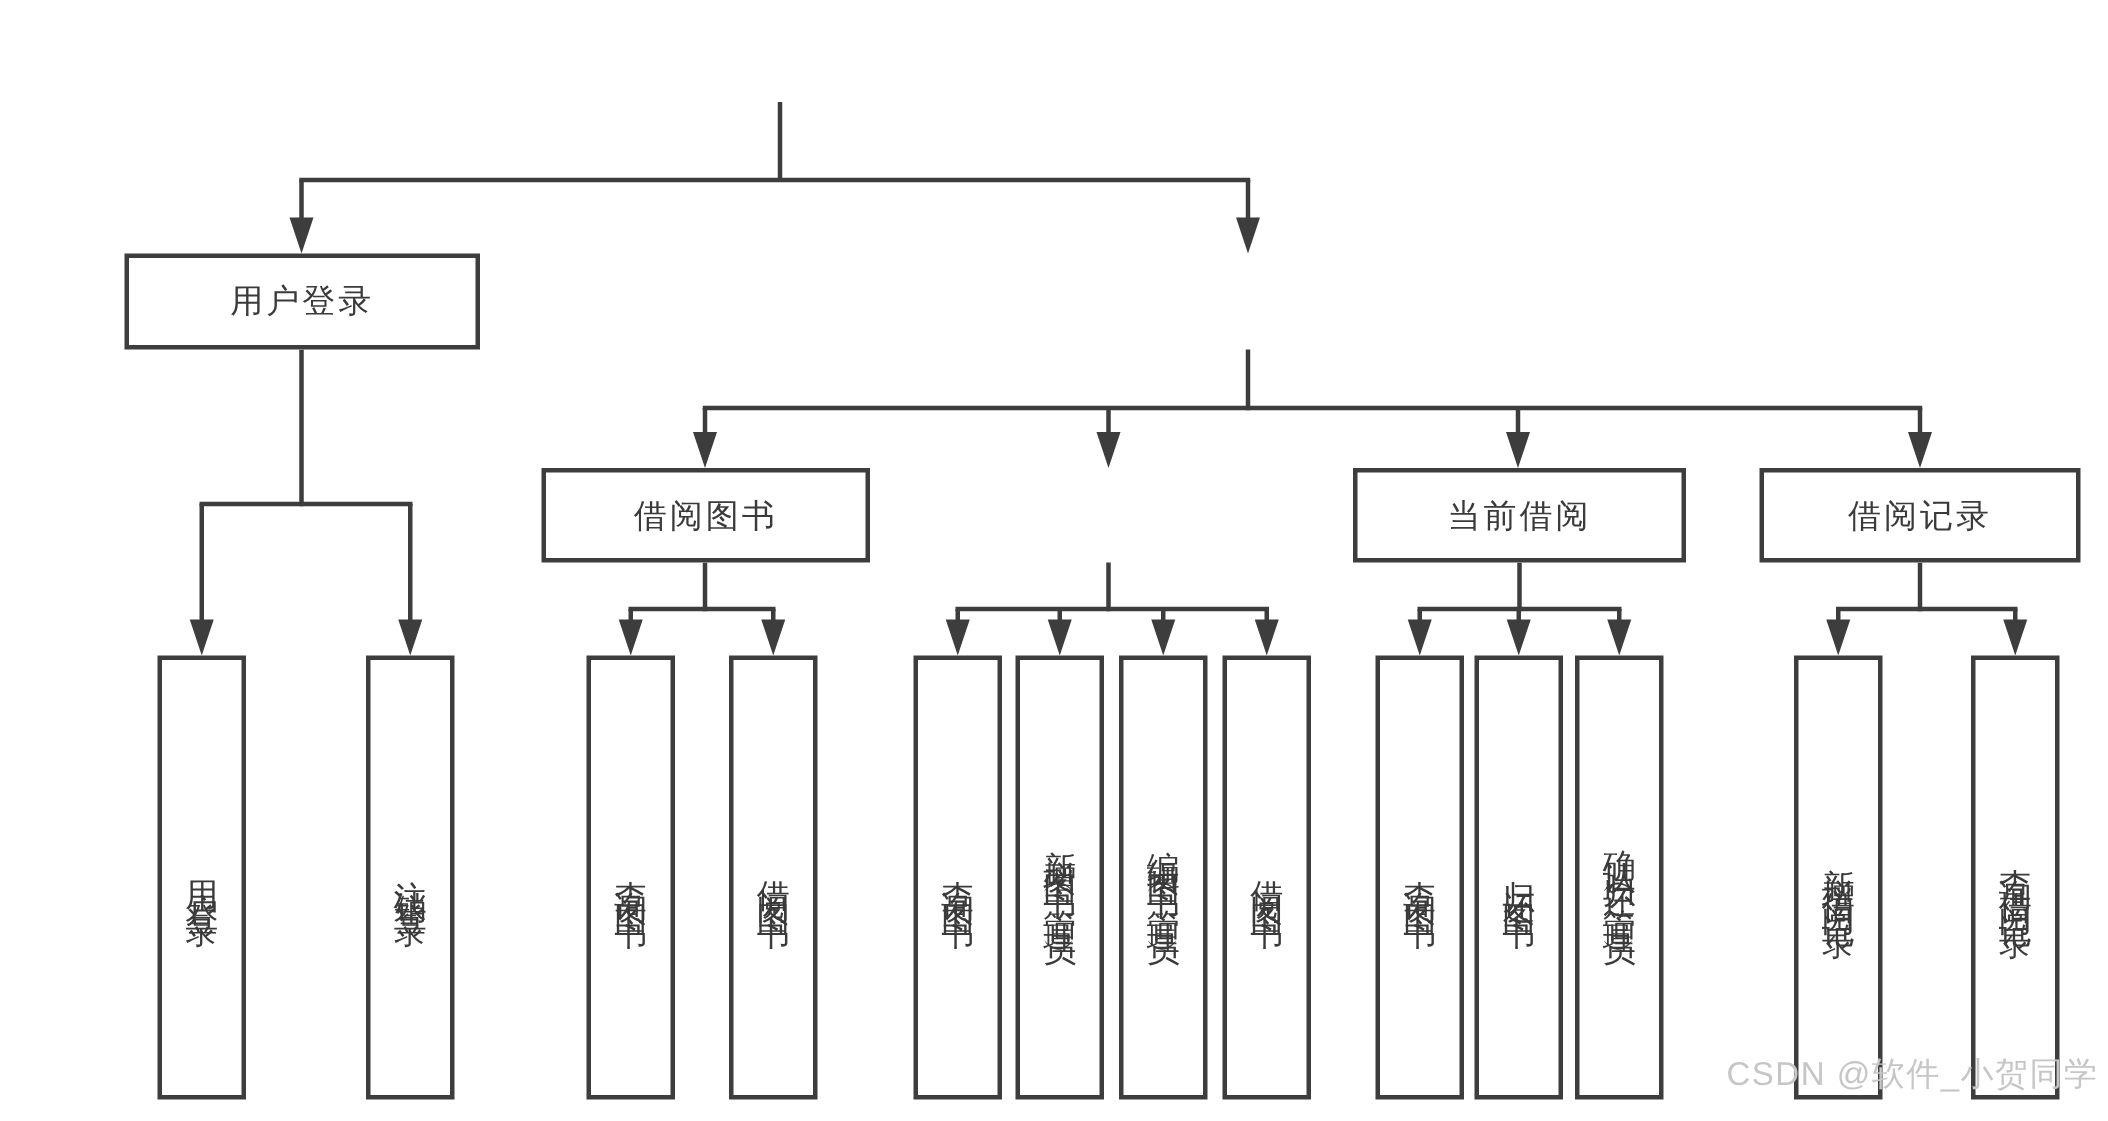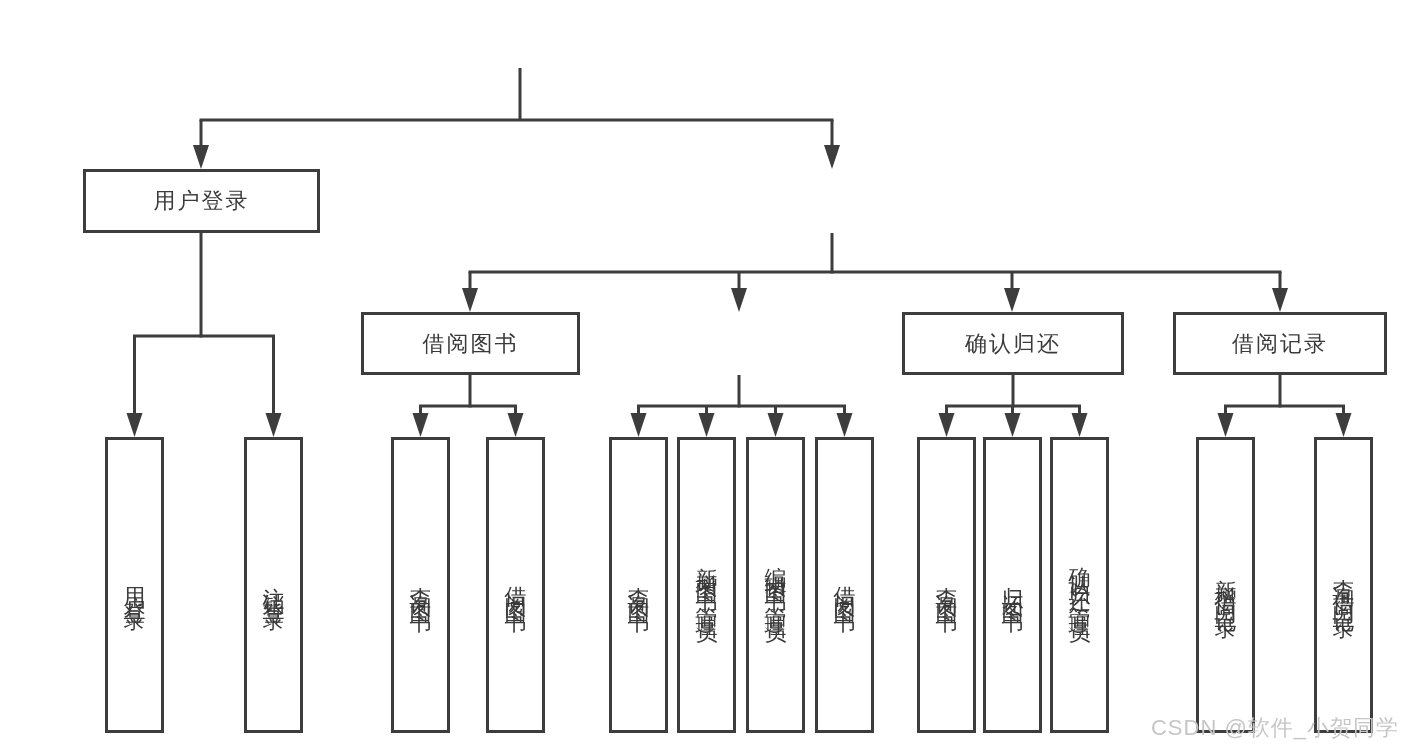--- a/index.html
+++ b/index.html
@@ -50,21 +50,21 @@
   .vtext {
     writing-mode: vertical-rl;
     text-orientation: mixed;
     letter-spacing: 8px;
     line-height: 1;
     white-space: nowrap;
   }
   .watermark {
     position: absolute;
     right: 6px;
-    bottom: 4px;
+    bottom: 16px;
     font-size: 22px;
     color: #c6c6c6;
     letter-spacing: 1px;
     z-index: 3;
   }
 </style>
 </head>
 <body>
 
 <div class="canvas">
@@ -142,21 +142,21 @@
       <polygon points="1217.5,413 1233.5,413 1225.5,437"></polygon>
       <line x1="1343.5" y1="406" x2="1343.5" y2="415"></line>
       <polygon points="1335.5,413 1351.5,413 1343.5,437"></polygon>
     </g>
   </svg>
 
 
   <div class="node" style="left:83px; top:169px; width:237px; height:64px;">用户登录</div>
 
   <div class="node" style="left:361px; top:312px; width:219px; height:63px;">借阅图书</div>
-  <div class="node" style="left:902px; top:312px; width:222px; height:63px;">确认归还</div>
+  <div class="node" style="left:902px; top:312px; width:222px; height:63px;">当前借阅</div>
   <div class="node" style="left:1173px; top:312px; width:214px; height:63px;">借阅记录</div>
 
   <div class="leaf" style="left:105px;">
     <span class="vtext">用户登录</span>
   </div>
   <div class="leaf" style="left:244px;">
     <span class="vtext">注销登录</span>
   </div>
 
   <div class="leaf" style="left:391px;">

